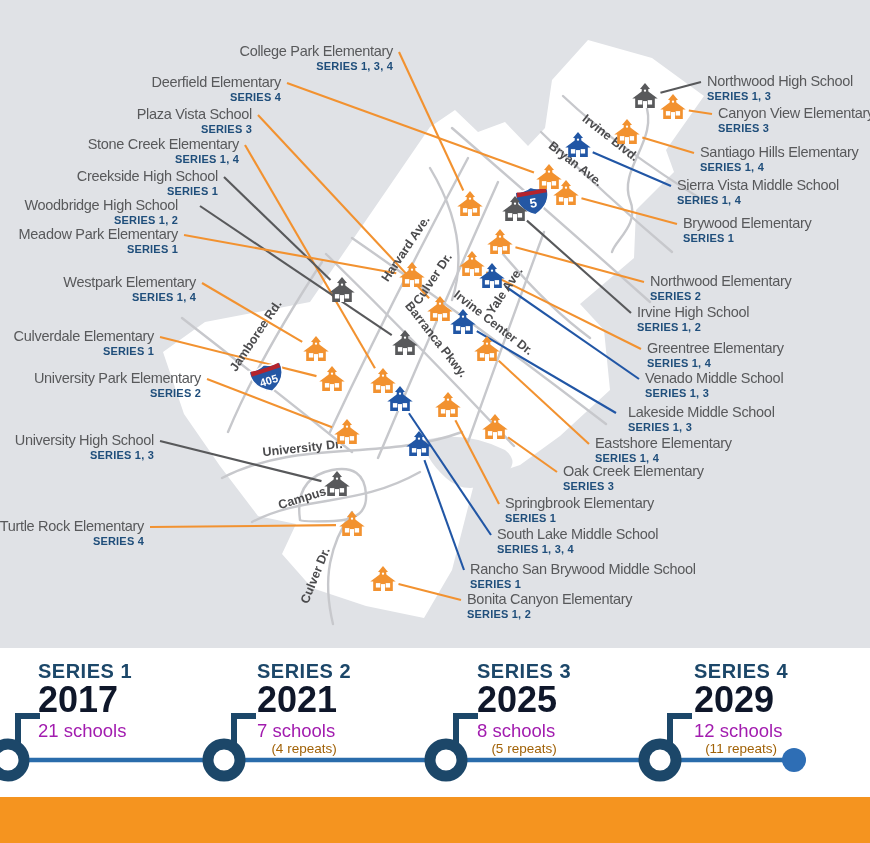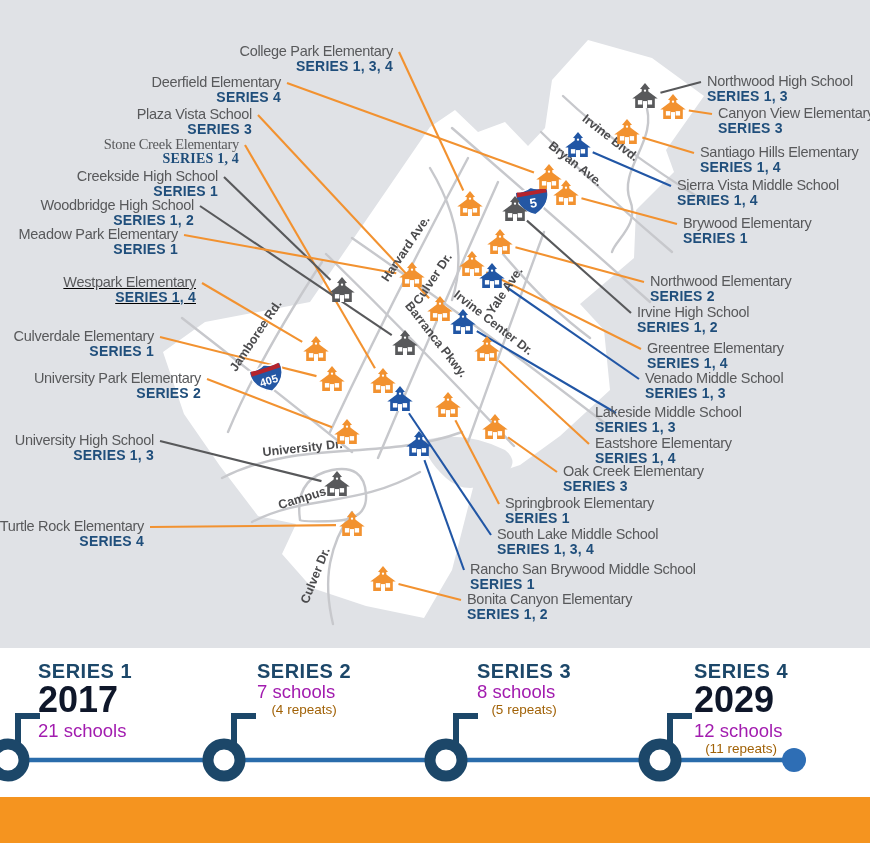--- a/index.html
+++ b/index.html
@@ -2,21 +2,21 @@
 <html><head>
 <meta charset="utf-8">
 <style>
   html,body{margin:0;padding:0;background:#ffffff;font-family:"Liberation Sans",sans-serif;}
   .stage{position:relative;width:870px;height:843px;overflow:hidden;background:#e0e2e6;}
   .map-area{position:absolute;left:0;top:0;width:870px;height:648px;}
   .map-svg{position:absolute;left:0;top:0;}
   
   .school{position:absolute;white-space:nowrap;}
   .school .name{font-size:14.5px;letter-spacing:-0.3px;color:#58595b;line-height:15px;}
-  .school .series{font-size:14px;font-weight:bold;color:#1f4e7b;letter-spacing:.2px;line-height:12px;margin-top:1px;}
+  .school .series{font-size:11px;font-weight:bold;color:#1f4e7b;letter-spacing:.2px;line-height:12px;margin-top:1px;}
   .school.L{text-align:right;}
   
   .timeline{position:absolute;left:0;top:648px;width:870px;height:149px;background:#ffffff;}
   .timeline svg{position:absolute;left:0;top:0;}
   .t-item{position:absolute;top:12px;white-space:nowrap;}
   .t-series{font-size:20px;font-weight:bold;color:#1c4769;letter-spacing:.5px;line-height:22px;}
   .t-year{font-size:36px;font-weight:bold;color:#0f172a;line-height:36px;margin:0 0 3px 0;}
   .t-count{font-size:18.5px;color:#a21caf;line-height:20px;}
   .t-repeats{font-size:13.5px;color:#a16207;line-height:15px;text-align:center;}
   .orange-bar{position:absolute;left:0;top:797px;width:870px;height:46px;background:#f5941f;}
@@ -164,37 +164,37 @@
     <div class="series">SERIES 1, 3, 4</div>
   </div>
         <div class="school L" style="top: 75px; right: 589px;">
     <div class="name">Deerfield Elementary</div>
     <div class="series">SERIES 4</div>
   </div>
         <div class="school L" style="top: 107px; right: 618px;">
     <div class="name">Plaza Vista School</div>
     <div class="series">SERIES 3</div>
   </div>
-        <div class="school L" style="top: 137px; right: 631px; font-family: Liberation Serif, serif;">
+        <div class="school L" style="top: 137px; right: 631px;">
     <div class="name">Stone Creek Elementary</div>
     <div class="series">SERIES 1, 4</div>
   </div>
         <div class="school L" style="top: 169px; right: 652px;">
     <div class="name">Creekside High School</div>
     <div class="series">SERIES 1</div>
   </div>
-        <div class="school L" style="top: 198px; right: 676px; margin-left: 26px;">
+        <div class="school L" style="top: 198px; right: 692px; margin-left: 26px;">
     <div class="name">Woodbridge High School</div>
     <div class="series">SERIES 1, 2</div>
   </div>
         <div class="school L" style="top: 227px; right: 692px;">
     <div class="name">Meadow Park Elementary</div>
     <div class="series">SERIES 1</div>
   </div>
-        <div class="school L" style="top: 275px; right: 674px; text-decoration: underline;">
+        <div class="school L" style="top: 275px; right: 674px;">
     <div class="name">Westpark Elementary</div>
     <div class="series">SERIES 1, 4</div>
   </div>
         <div class="school L" style="top: 329px; right: 716px;">
     <div class="name">Culverdale Elementary</div>
     <div class="series">SERIES 1</div>
   </div>
         <div class="school L" style="top: 371px; right: 669px;">
     <div class="name">University Park Elementary</div>
     <div class="series">SERIES 2</div>
@@ -236,21 +236,21 @@
     <div class="series">SERIES 1, 2</div>
   </div>
         <div class="school R" style="top: 341px; left: 647px;">
     <div class="name">Greentree Elementary</div>
     <div class="series">SERIES 1, 4</div>
   </div>
         <div class="school R" style="top: 371px; left: 645px;">
     <div class="name">Venado Middle School</div>
     <div class="series">SERIES 1, 3</div>
   </div>
-        <div class="school R" style="top: 405px; left: 595px;">
+        <div class="school R" style="top: 405px; left: 628px;">
     <div class="name">Lakeside Middle School</div>
     <div class="series">SERIES 1, 3</div>
   </div>
         <div class="school R" style="top: 436px; left: 595px;">
     <div class="name">Eastshore Elementary</div>
     <div class="series">SERIES 1, 4</div>
   </div>
         <div class="school R" style="top: 464px; left: 563px;">
     <div class="name">Oak Creek Elementary</div>
     <div class="series">SERIES 3</div>
@@ -289,25 +289,27 @@
       </svg>
     <div id="timeline-items">
         <div class="t-item" style="left: 38px;">
     <div class="t-series">SERIES 1</div>
     <div class="t-year">2017</div>
     <div class="t-count">21 schools</div>
 
   </div>
         <div class="t-item" style="left: 257px;">
     <div class="t-series">SERIES 2</div>
+    <div class="t-year">2021</div>
     <div class="t-count">7 schools</div>
     <div class="t-repeats">(4 repeats)</div>
   </div>
         <div class="t-item" style="left: 477px;">
     <div class="t-series">SERIES 3</div>
+    <div class="t-year">2025</div>
     <div class="t-count">8 schools</div>
     <div class="t-repeats">(5 repeats)</div>
   </div>
         <div class="t-item" style="left: 694px;">
     <div class="t-series">SERIES 4</div>
     <div class="t-year">2029</div>
     <div class="t-count">12 schools</div>
     <div class="t-repeats">(11 repeats)</div>
   </div>
       </div>

